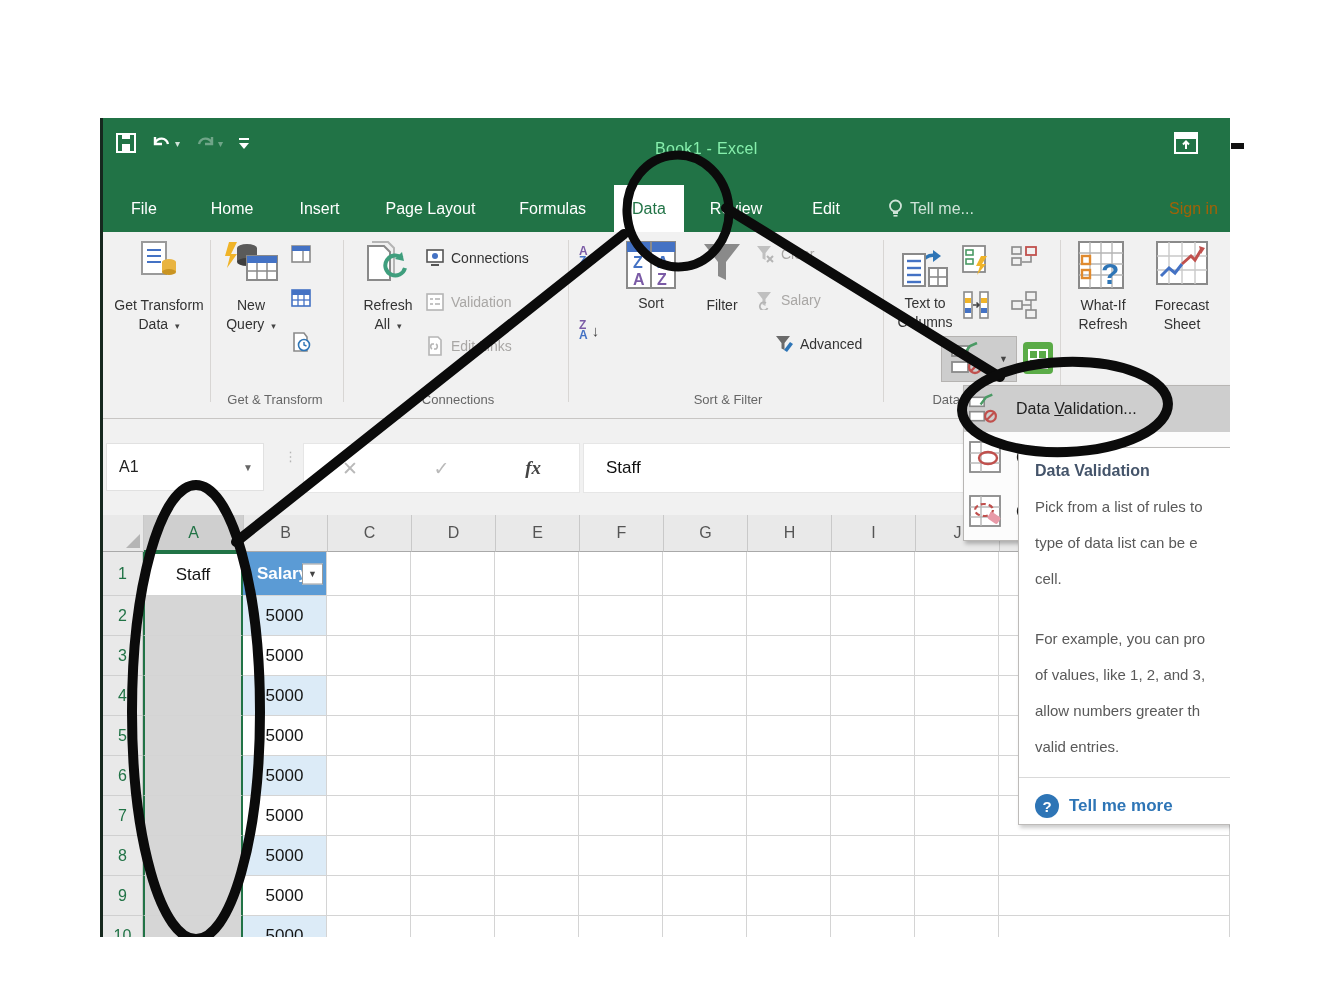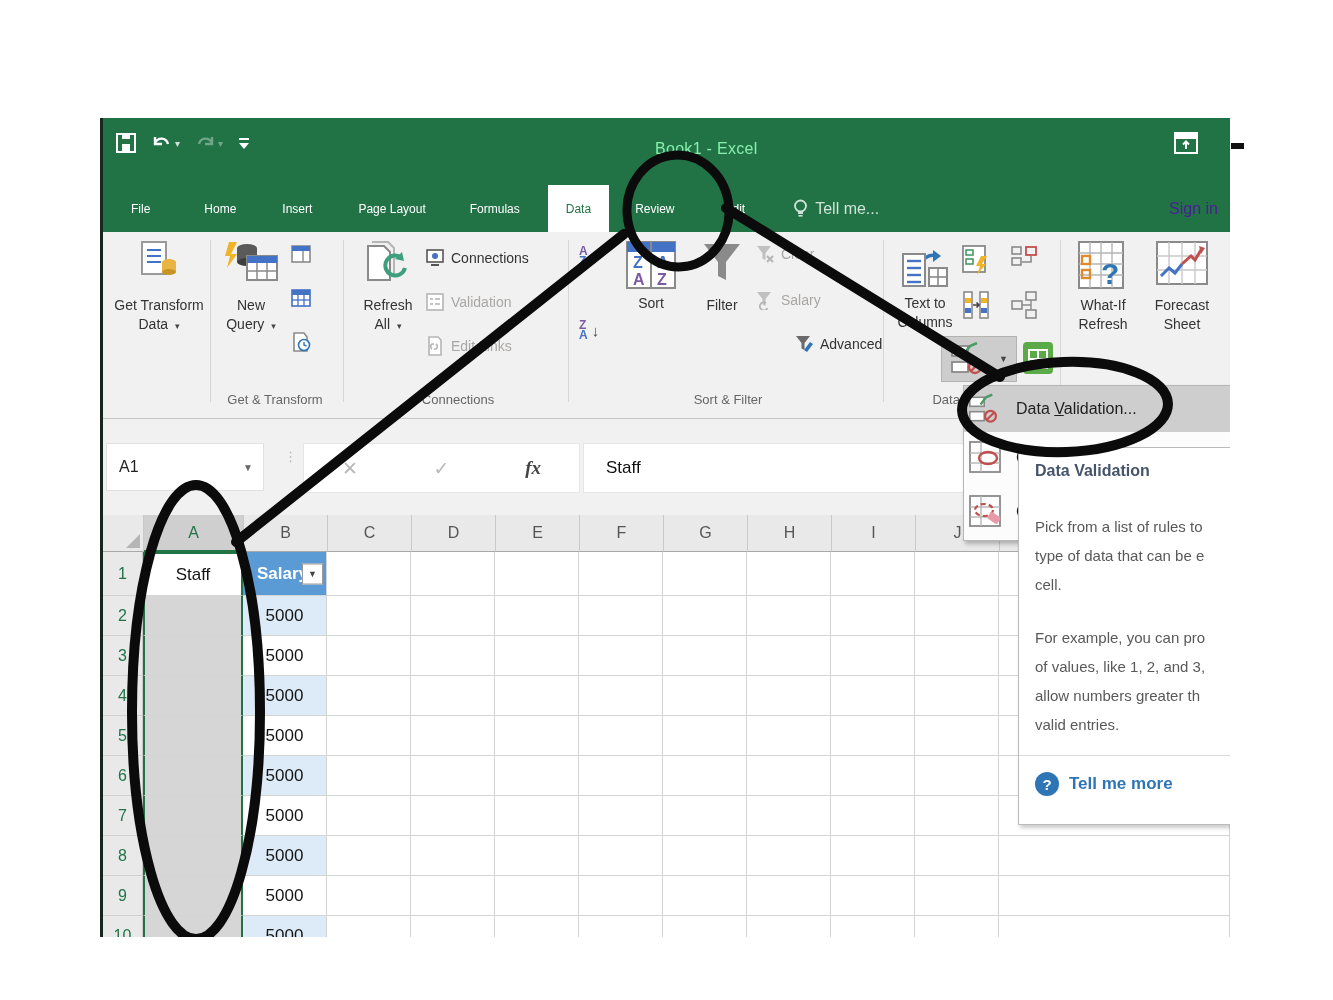--- a/index.html
+++ b/index.html
@@ -10,24 +10,24 @@
   .qat{position:absolute;left:12px;top:14px;display:flex;align-items:center;gap:14px;color:#fff;}
   .qat .btn{display:flex;align-items:center;gap:2px;}
   .qat svg{display:block;}
   .dim{opacity:.45;}
   .caret{font-size:10px;color:#cfe3d8;}
   .title{position:absolute;left:552px;top:22px;color:#86efac;font-size:16px;letter-spacing:.3px;}
   .ribbon-display{position:absolute;right:32px;top:14px;}
   .edge-dash{position:absolute;left:1231px;top:143px;width:13px;height:6px;background:#111;}
   
   .tabrow{position:absolute;left:0;top:67px;width:100%;height:47px;background:#217346;display:flex;align-items:stretch;}
-  .tab{color:#fff;font-size:12px;display:flex;align-items:center;padding:0 18px;cursor:default;}
+  .tab{color:#fff;font-size:16px;display:flex;align-items:center;padding:0 18px;cursor:default;}
   .tab.selected{background:#fff;color:#217346;}
   .tellme{color:#cfe3d8;display:flex;align-items:center;gap:7px;padding:0 16px;font-size:16px;}
-  .signin{position:absolute;right:12px;top:67px;height:47px;display:flex;align-items:center;color:#4c1d95;font-size:16px;}
+  .signin{position:absolute;right:12px;top:67px;height:47px;display:flex;align-items:center;color:#a16207;font-size:16px;}
   
   .ribbon{position:absolute;left:0;top:114px;width:100%;height:186px;background:#f1f1f1;border-bottom:1px solid #c8c6c4;}
   .vsep{position:absolute;top:8px;height:162px;width:1px;background:#d8d6d4;}
   .glabel{position:absolute;top:160px;font-size:13px;color:#666;white-space:nowrap;text-align:center;}
   .bigbtn{position:absolute;top:8px;display:flex;flex-direction:column;align-items:center;font-size:14px;color:#333;}
   .bigbtn .lines{text-align:center;line-height:19px;margin-top:4px;white-space:nowrap;}
   .smallbtn{position:absolute;display:flex;align-items:center;gap:6px;font-size:14px;color:#333;white-space:nowrap;}
   .smallbtn.gray{color:#a9a7a5;}
   .dd{font-size:9px;color:#444;margin-left:3px;}
   .icon16{width:20px;height:20px;flex:0 0 20px;}
@@ -60,22 +60,22 @@
   .filterbtn{position:absolute;right:3px;top:50%;transform:translateY(-50%);width:19px;height:19px;background:#fff;border:1px solid #9a9a9a;display:flex;align-items:center;justify-content:center;font-size:9px;color:#444;}
   
   .menu{position:absolute;left:860px;top:267px;width:300px;background:#fcfcfc;border:1px solid #b8b6b4;box-shadow:2px 3px 4px rgba(0,0,0,.25);z-index:5;}
   .mitem{display:flex;align-items:center;gap:12px;padding:0 4px;font-size:16px;color:#1e1e1e;}
   .mitem.hl{background:#cecece;height:46px;}
   .mitem.i2{height:52px;} .mitem.i3{height:56px;}
   .mitem .mlabel{white-space:nowrap;}
   .accel{text-decoration:underline;}
   
   .tooltip{position:absolute;left:915px;top:329px;width:250px;height:378px;background:#fff;border:1px solid #bdbbb9;box-shadow:2px 3px 4px rgba(0,0,0,.2);z-index:6;padding:14px 0 0 16px;box-sizing:border-box;}
-  .tt-title{font-size:16px;font-weight:bold;color:#44546a;margin-bottom:32px;}
-  .tt-line{font-size:15px;color:#595959;line-height:29px;white-space:nowrap;}
+  .tt-title{font-size:16px;font-weight:bold;color:#44546a;margin-bottom:12px;}
+  .tt-line{font-size:15px;color:#595959;line-height:29px;white-space:nowrap;margin-top:7px;}
   .tt-gap{height:24px;}
   .tt-sep{border-top:1px solid #d9d9d9;margin:16px 0 14px -16px;padding-left:16px;width:300px;}
   .tt-more{display:flex;align-items:center;gap:10px;color:#2e75b6;font-weight:bold;font-size:17px;margin-top:16px;}
   .qicon{width:24px;height:24px;border-radius:50%;background:#2e75b6;color:#fff;display:flex;align-items:center;justify-content:center;font-size:15px;font-weight:bold;}
   
   .annot{position:absolute;left:0;top:0;z-index:10;pointer-events:none;}
 </style>
 </head>
 <body>
 
@@ -267,21 +267,21 @@
         </svg>
       <span>Clear</span>
     </div>
     <div class="smallbtn gray" style="left:652px;top:58px">
       <svg class="icon16" viewBox="0 0 20 20">
           <path d="M2 2 L16 2 L10.5 9 L10.5 16 L7.5 14.5 L7.5 9 Z" fill="#c0c0c0"></path>
           <path d="M11 13 a4 4 0 1 0 1.5 5" fill="none" stroke="#b5b5b5" stroke-width="1.8"></path>
         </svg>
       <span>Salary</span>
     </div>
-    <div class="smallbtn" style="left:691px;top:102px">
+    <div class="smallbtn" style="left:671px;top:102px">
       <svg class="icon16" viewBox="0 0 20 20">
           <path d="M2 2 L16 2 L10.5 9 L10.5 16 L7.5 14.5 L7.5 9 Z" fill="#6a6a6a"></path>
           <path d="M10 16 L16 8 L19 10 L13 18 Z" fill="#2e75b6"></path>
         </svg>
       <span>Advanced</span>
     </div>
     <div class="glabel" style="left:565px;width:120px">Sort &amp; Filter</div>
     <div class="vsep" style="left:780px"></div>
 
     <div class="bigbtn" style="left:788px;width:68px">
@@ -594,21 +594,21 @@
         <ellipse cx="16" cy="16" rx="9" ry="6" fill="none" stroke="#c0504d" stroke-width="2.2" stroke-dasharray="5 3"></ellipse>
         <rect x="20" y="20" width="12" height="8" rx="2" fill="#e89aa8" transform="rotate(35 26 24)"></rect>
       </svg>
       <span class="mlabel">Clear Validation Circles</span>
     </div>
   </div>
 
   <div class="tooltip">
     <div class="tt-title">Data Validation</div>
     <div class="tt-line">Pick from a list of rules to</div>
-    <div class="tt-line">type of data that can be e</div>
+    <div class="tt-line">type of data list can be e</div>
     <div class="tt-line">cell.</div>
     <div class="tt-gap"></div>
     <div class="tt-line">For example, you can pro</div>
     <div class="tt-line">of values, like 1, 2, and 3,</div>
     <div class="tt-line">allow numbers greater th</div>
     <div class="tt-line">valid entries.</div>
     <div class="tt-sep"></div>
     <div class="tt-more">
       <span class="qicon">?</span>
       <span>Tell me more</span>

